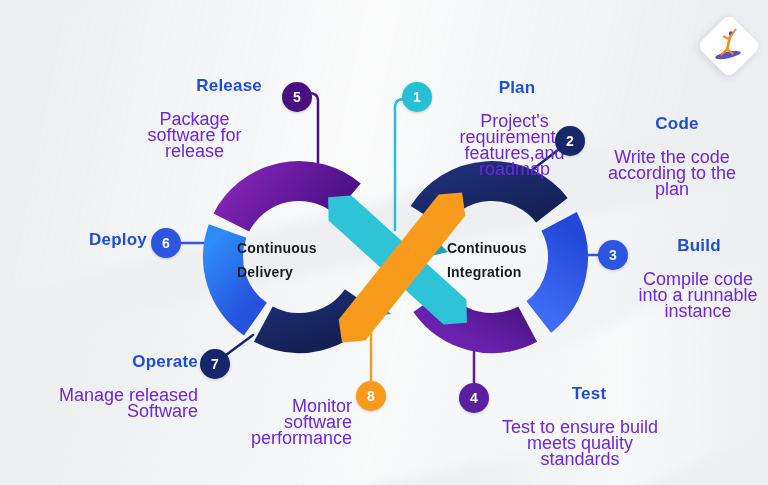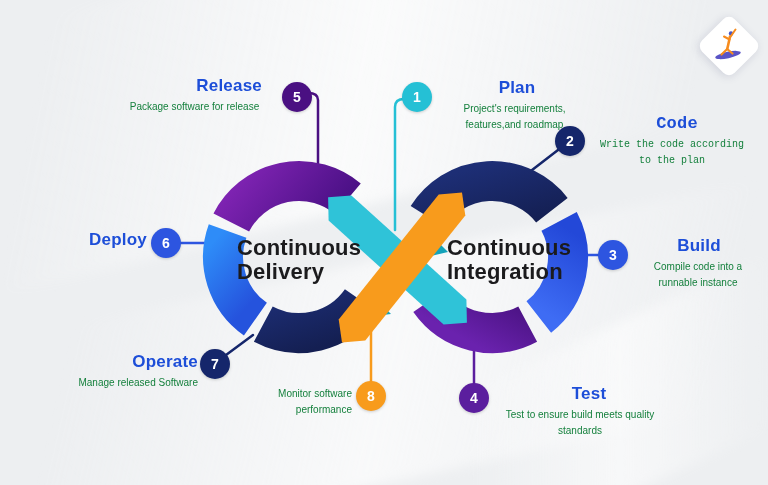--- a/index.html
+++ b/index.html
@@ -8,23 +8,23 @@
   .streak{position:absolute;background:linear-gradient(115deg, rgba(255,255,255,0) 15%, rgba(255,255,255,0.95) 50%, rgba(255,255,255,0) 85%);filter:blur(6px);pointer-events:none;}
   .streak1{width:900px;height:260px;left:-80px;top:-60px;transform:rotate(-14deg);opacity:.8;}
   .streak2{width:900px;height:220px;left:-60px;top:260px;transform:rotate(-12deg);opacity:.7;}
   .streak3{width:400px;height:160px;left:420px;top:330px;transform:rotate(-25deg);opacity:.6;}
   svg.diagram{position:absolute;left:0;top:0;}
   .num{position:absolute;width:30px;height:30px;border-radius:50%;color:#fff;font-weight:bold;font-size:14px;display:flex;align-items:center;justify-content:center;z-index:5;box-shadow:0 1px 3px rgba(0,0,0,.18);}
   .c-cyan{background:#25c0d5;} .c-navy{background:#15266b;} .c-blue{background:#2d55e0;}
   .c-purple{background:#5b1e9e;} .c-dpurple{background:#4a1082;} .c-orange{background:#f89b1c;}
   .stage{position:absolute;z-index:4;}
   .stage .title{font-size:17px;font-weight:bold;color:#1d4ed8;letter-spacing:.2px;line-height:20px;}
-  .stage .desc{font-size:10px;color:#15803d;line-height:16px;margin-top:3px;}
+  .stage .desc{font-size:18px;color:#6d28d9;line-height:16px;margin-top:15px;}
   .al-r{text-align:right;} .al-l{text-align:center;} .al-c{text-align:center;}
-  .loop-label{position:absolute;z-index:4;font-size:22px;font-weight:bold;color:#1b1b1d;line-height:24px;letter-spacing:.2px;}
+  .loop-label{position:absolute;z-index:4;font-size:14px;font-weight:bold;color:#1b1b1d;line-height:24px;letter-spacing:.2px;}
   .logo-wrap{position:absolute;left:699px;top:16px;width:60px;height:60px;z-index:6;}
   .logo-diamond{position:absolute;left:7px;top:7px;width:46px;height:46px;background:#fff;border-radius:8px;transform:rotate(45deg);box-shadow:0 2px 8px rgba(70,80,120,.18);}
   .logo-art{position:absolute;left:10px;top:10px;width:40px;height:40px;}
 </style>
 </head>
 <body>
 
 <div id="page">
   <div class="streak streak1"></div>
   <div class="streak streak2"></div>
@@ -91,21 +91,21 @@
   <div class="num c-dpurple" style="left:282px;top:82px;">5</div>
   <div class="num c-blue" style="left:151px;top:228px;">6</div>
   <div class="num c-navy" style="left:200px;top:349px;">7</div>
   <div class="num c-orange" style="left:356px;top:381px;">8</div>
 
   <div class="stage al-l" style="left:437px;top:78px;width:160px;">
     <div class="title">Plan</div>
     <div class="desc" style="width:155px;">Project's requirements, features,and roadmap</div>
   </div>
 
-  <div class="stage al-l" style="left:592px;top:114px;width:170px;font-family:Liberation Mono, monospace;">
+  <div class="stage al-l" style="left:592px;top:114px;width:170px;">
     <div class="title">Code</div>
     <div class="desc" style="width:160px;">Write the code according to the plan</div>
   </div>
 
   <div class="stage al-l" style="left:634px;top:236px;width:130px;">
     <div class="title">Build</div>
     <div class="desc" style="width:128px;">Compile code into a runnable instance</div>
   </div>
 
   <div class="stage al-l" style="left:494px;top:384px;width:190px;">

